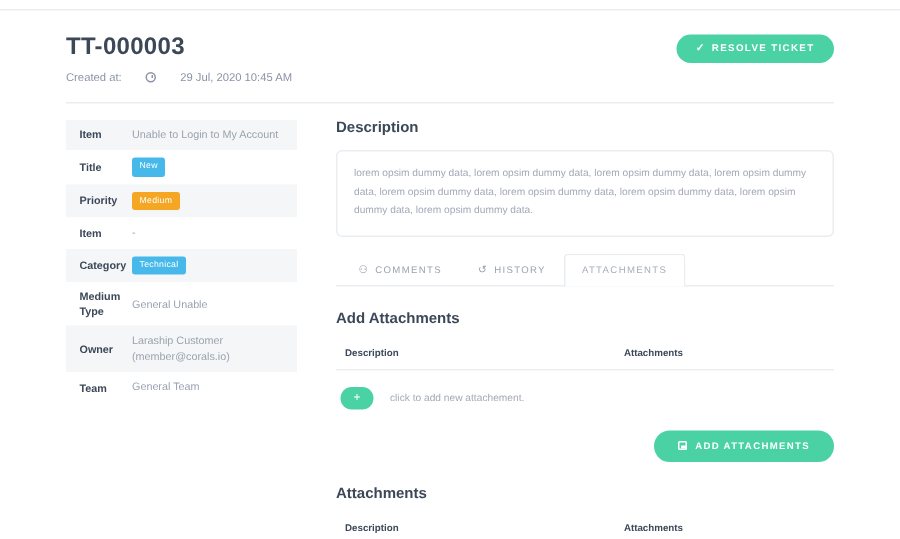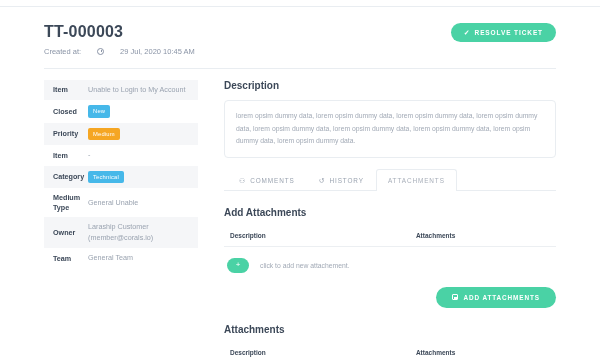--- a/index.html
+++ b/index.html
@@ -251,21 +251,21 @@
   <div class="columns">
 
     <div class="col-left">
       <table class="detail-table">
         <tbody id="detail-rows">
             <tr>
               <th>Item</th>
               <td>Unable to Login to My Account</td>
             </tr>
             <tr>
-              <th>Closed</th>
+              <th>Title</th>
               <td><span class="badge" style="background: rgb(70, 184, 233);">New</span></td>
             </tr>
             <tr>
               <th>Priority</th>
               <td><span class="badge" style="background: rgb(245, 166, 35);">Medium</span></td>
             </tr>
             <tr>
               <th>Item</th>
               <td>-</td>
             </tr>

